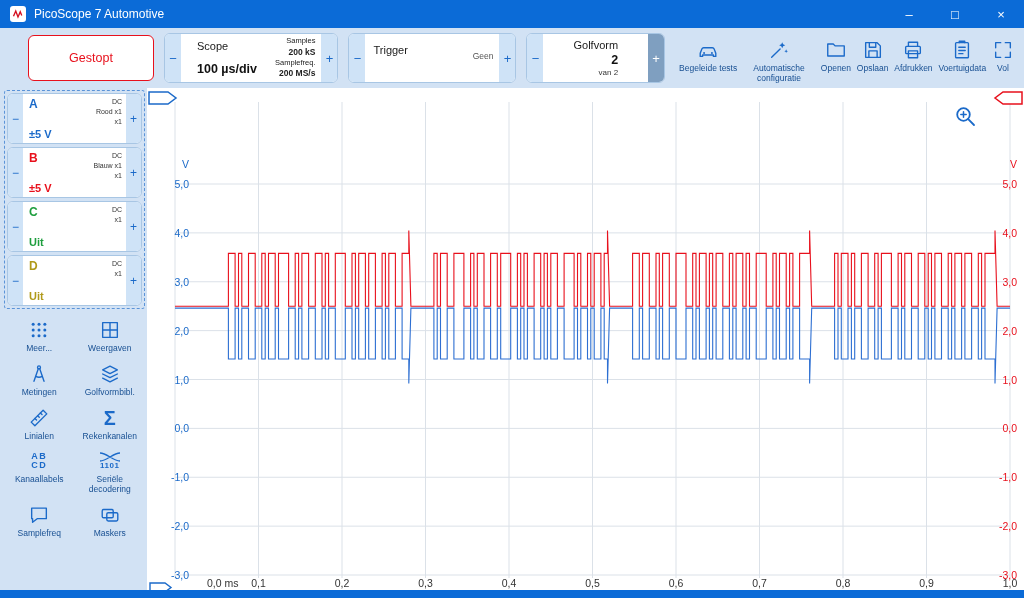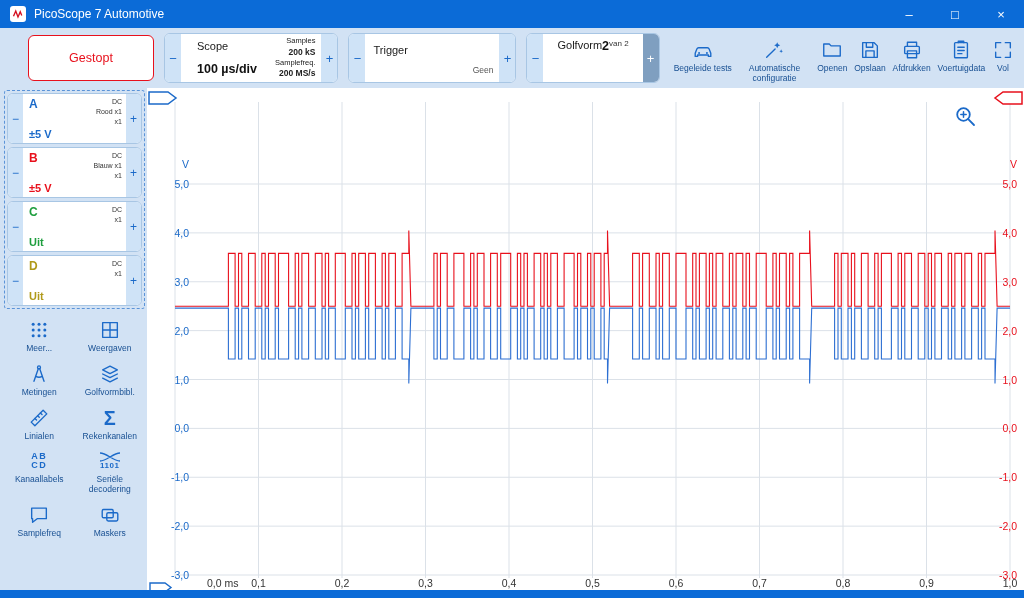--- a/index.html
+++ b/index.html
@@ -20,22 +20,22 @@
   .panel { height: 50px; background: #fff; border: 1px solid #a8c6e4; border-radius: 6px; display: flex; align-items: stretch; overflow: hidden; flex: 0 0 auto; }
   .pm { width: 16px; border: none; background: #cfe3f7; color: #1b6ac9; font-size: 13px; display: flex; align-items: center; justify-content: center; padding: 0; font-family: inherit; }
   .pm.dark { background: #7f9fc0; color: #fff; }
   .panel-mid { display: flex; flex-direction: column; justify-content: space-between; padding: 6px 16px; }
   .panel-label { font-size: 11px; color: #1a1a1a; }
   .panel-value { font-size: 12.5px; font-weight: bold; color: #111; white-space: nowrap; }
   .scope-stats { display: flex; flex-direction: column; justify-content: center; text-align: right; padding: 2px 6px 2px 2px; font-size: 7.5px; color: #222; line-height: 1.35; }
   .scope-stats .s-v { font-weight: bold; font-size: 8.5px; }
   .trigger-panel { width: 168px; }
   .trigger-mid { flex: 1; padding: 6px 8px; }
-  .trigger-none { align-self: flex-end; font-size: 8.5px; color: #555; margin: 0 6px 7px 0; }
-  .wave-mid { display: flex; flex-direction: row; align-items: flex-start; justify-content: space-between; padding: 5px 14px; }
+  .trigger-none { align-self: flex-end; font-size: 8.5px; color: #555; margin: 0 6px 21px 0; }
+  .wave-mid { display: flex; flex-direction: column; align-items: flex-end; justify-content: space-between; padding: 5px 30px; }
   .wave-num { font-size: 12.5px; font-weight: bold; color: #111; }
   .wave-of { font-size: 8px; color: #333; }
   .toolbar-buttons { flex: 1; display: flex; justify-content: space-between; align-items: flex-start; padding: 0 6px 0 4px; }
   .tbtn { display: flex; flex-direction: column; align-items: center; gap: 2px; padding-top: 6px; max-width: 72px; }
   .tbicon { height: 24px; display: flex; align-items: center; color: #1b6ac9; }
   .tblabel { font-size: 8.5px; color: #174f92; text-align: center; line-height: 1.15; }
 
   
   .sidebar { position: absolute; top: 88px; left: 0; width: 147px; bottom: 8px; background: #d2e2f4; padding: 2px 2px 0 4px; }
   .channels { border: 1px dashed #5a93d8; border-radius: 3px; padding: 2px; display: flex; flex-direction: column; gap: 3px; }

